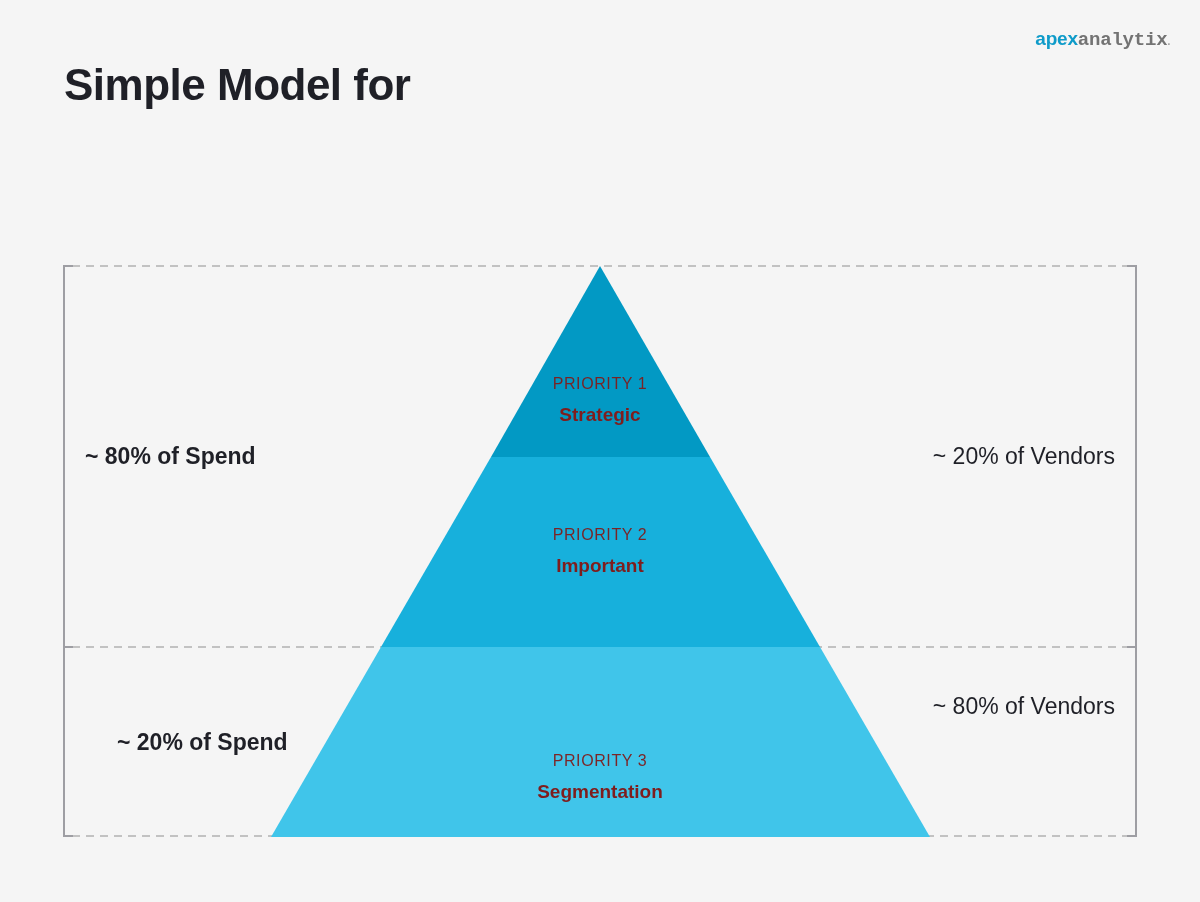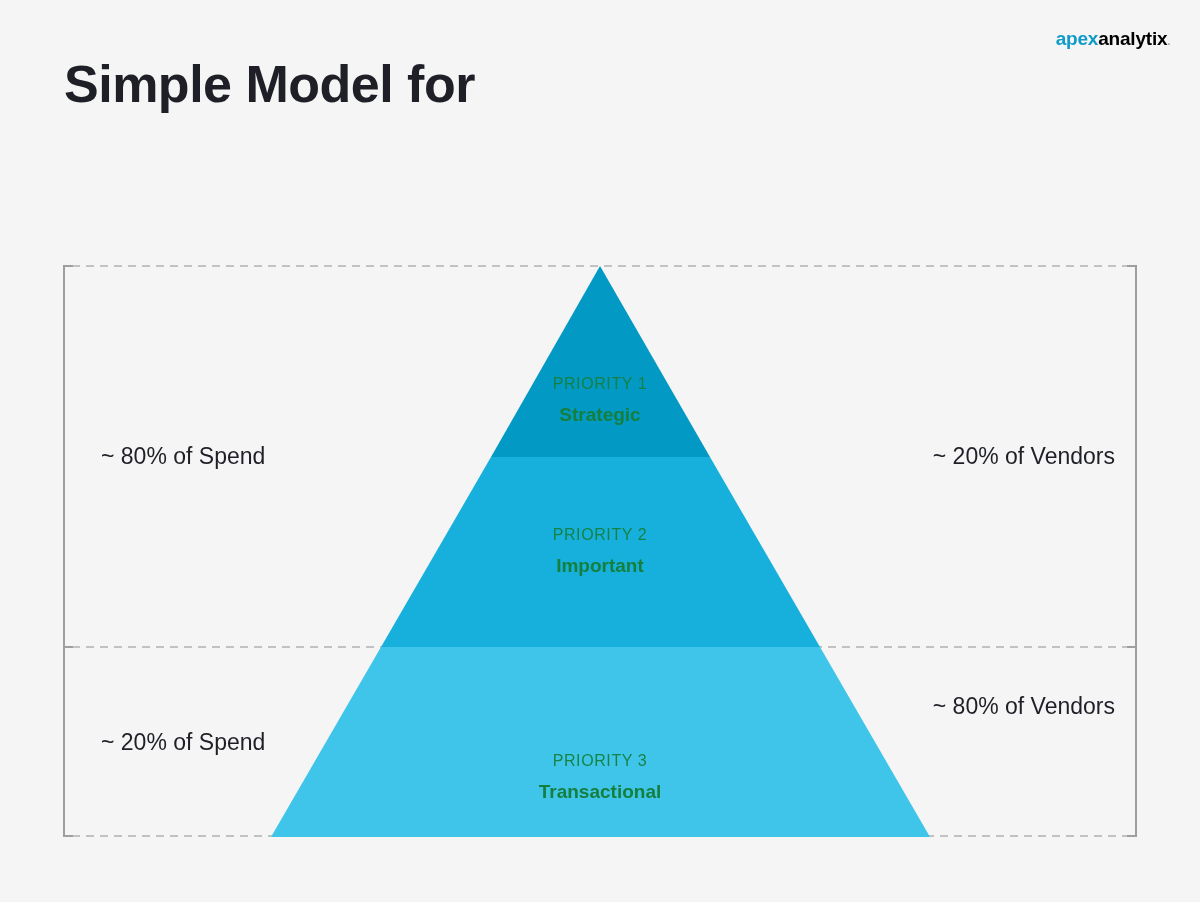--- a/index.html
+++ b/index.html
@@ -17,54 +17,54 @@
     }
     .brand {
       position: absolute;
       top: 28px;
       right: 30px;
       font-size: 19px;
       font-weight: 700;
       letter-spacing: -0.2px;
     }
     .brand .apex { color: #0e9bc9; }
-    .brand .analytix { color: #000000; }
+    .brand .analytix { color: #737373; font-family: Liberation Mono, monospace; }
     .brand .dot { color: #9a9a9a; font-size: 10px; }
     .title {
       position: absolute;
       left: 64px;
       top: 58px;
       margin: 0;
-      font-size: 52px;
+      font-size: 44px;
       line-height: 53px;
       font-weight: 700;
       color: #1f2027;
       letter-spacing: -0.5px;
     }
     .title span { display: block; }
     svg.diagram {
       position: absolute;
       left: 0;
       top: 0;
     }
     .side-label {
       position: absolute;
       font-size: 23px;
       color: #1f2027;
       line-height: 28px;
       white-space: nowrap;
     }
-    .side-label.left { left: 101px; }
+    .side-label.left { left: 85px; font-weight: bold; }
     .side-label.right { right: 85px; text-align: right; }
     .tier-text {
       position: absolute;
       left: 450px;
       width: 300px;
       text-align: center;
-      color: #15803d;
+      color: #7f1d1d;
     }
     .tier-text .priority {
       display: block;
       font-size: 16px;
       letter-spacing: 0.6px;
       line-height: 20px;
       opacity: 0.95;
     }
     .tier-text .name {
       display: block;
@@ -108,19 +108,19 @@
 <div class="tier-text" style="top:374px;">
   <span class="priority">PRIORITY 1</span>
   <span class="name">Strategic</span>
 </div>
 <div class="tier-text" style="top:525px;">
   <span class="priority">PRIORITY 2</span>
   <span class="name">Important</span>
 </div>
 <div class="tier-text" style="top:751px;">
   <span class="priority">PRIORITY 3</span>
-  <span class="name">Transactional</span>
+  <span class="name">Segmentation</span>
 </div>
 
 <div class="side-label left" style="top:442px;">~ 80% of Spend</div>
 <div class="side-label right" style="top:442px;">~ 20% of Vendors</div>
-<div class="side-label left" style="top:728px;">~ 20% of Spend</div>
+<div class="side-label left" style="top:728px;margin-left:32px;">~ 20% of Spend</div>
 <div class="side-label right" style="top:692px;">~ 80% of Vendors</div>
 
 </body></html>

